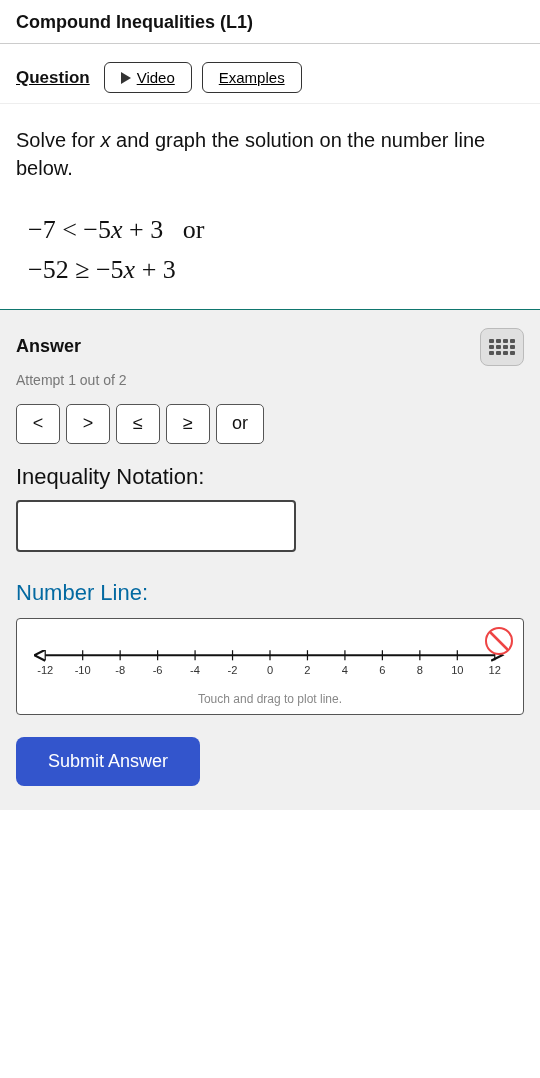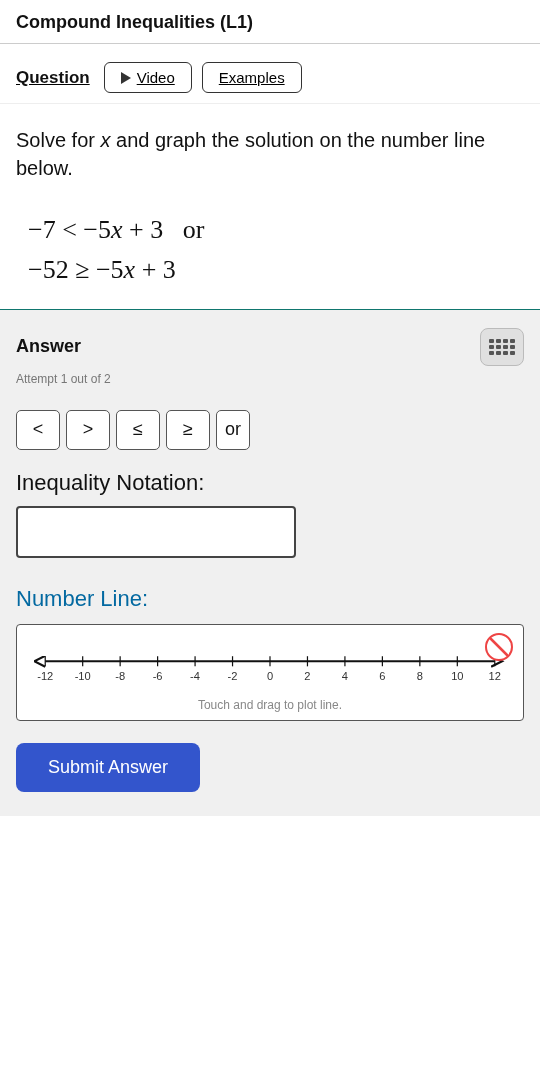--- a/index.html
+++ b/index.html
@@ -130,23 +130,23 @@
 
     .key-dot {
       width: 5px;
       height: 4px;
       background: #555;
       border-radius: 1px;
     }
 
     .attempt-text {
       font-family: Arial, sans-serif;
-      font-size: 12px;
+      font-size: 14px;
       color: #777;
-      margin-bottom: 24px;
+      margin-bottom: 16px;
     }
 
     .symbol-btns {
       display: flex;
       gap: 6px;
       margin-bottom: 20px;
     }
 
     .sym-btn {
       border: 1.5px solid #555;
@@ -157,21 +157,21 @@
       font-size: 18px;
       font-family: Arial, sans-serif;
       display: flex;
       align-items: center;
       justify-content: center;
       cursor: pointer;
       color: #111;
     }
 
     .sym-btn-or {
-      width: 34px;
+      width: 48px;
     }
 
     .inequality-label {
       font-family: Arial, sans-serif;
       font-size: 22px;
       color: #111;
       margin-bottom: 10px;
     }
 
     .inequality-input {

